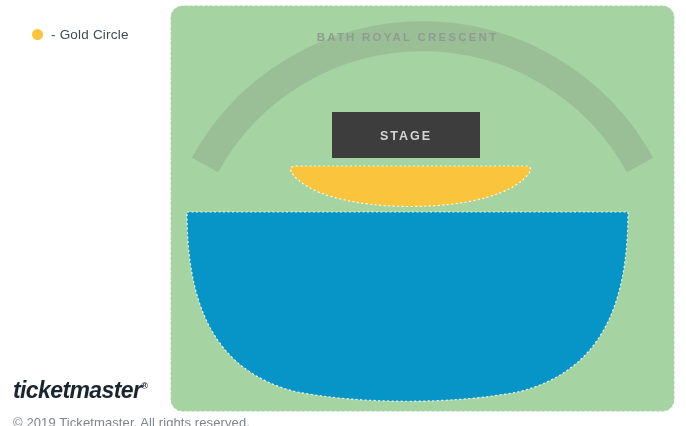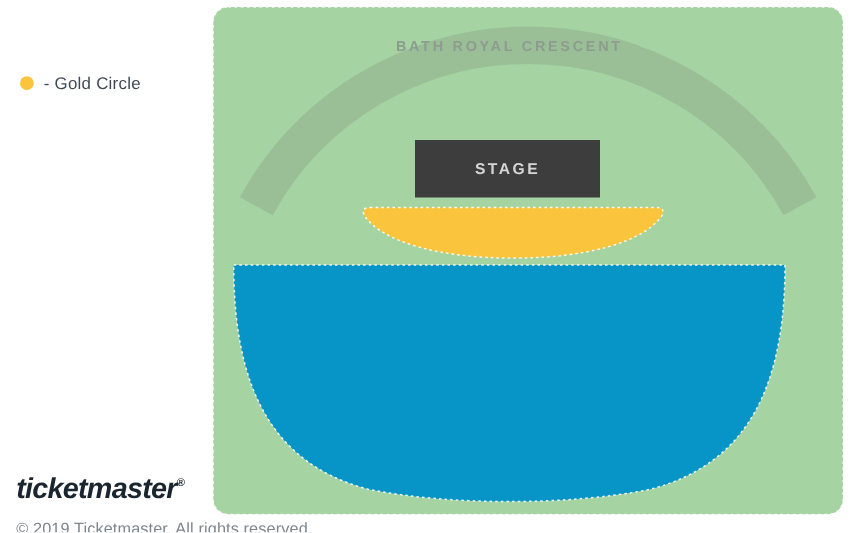--- a/index.html
+++ b/index.html
@@ -12,23 +12,22 @@
     position: relative;
     width: 686px;
     height: 426px;
     background: #ffffff;
     overflow: hidden;
   }
 
   
   .legend {
     position: absolute;
-    left: 16px;
+    left: 32px;
     top: 25px;
-    margin-top: 32px;
   }
   .legend-row {
     display: flex;
     align-items: center;
     height: 18px;
     margin-bottom: 1px;
   }
   .legend-dot {
     width: 11px;
     height: 11px;

